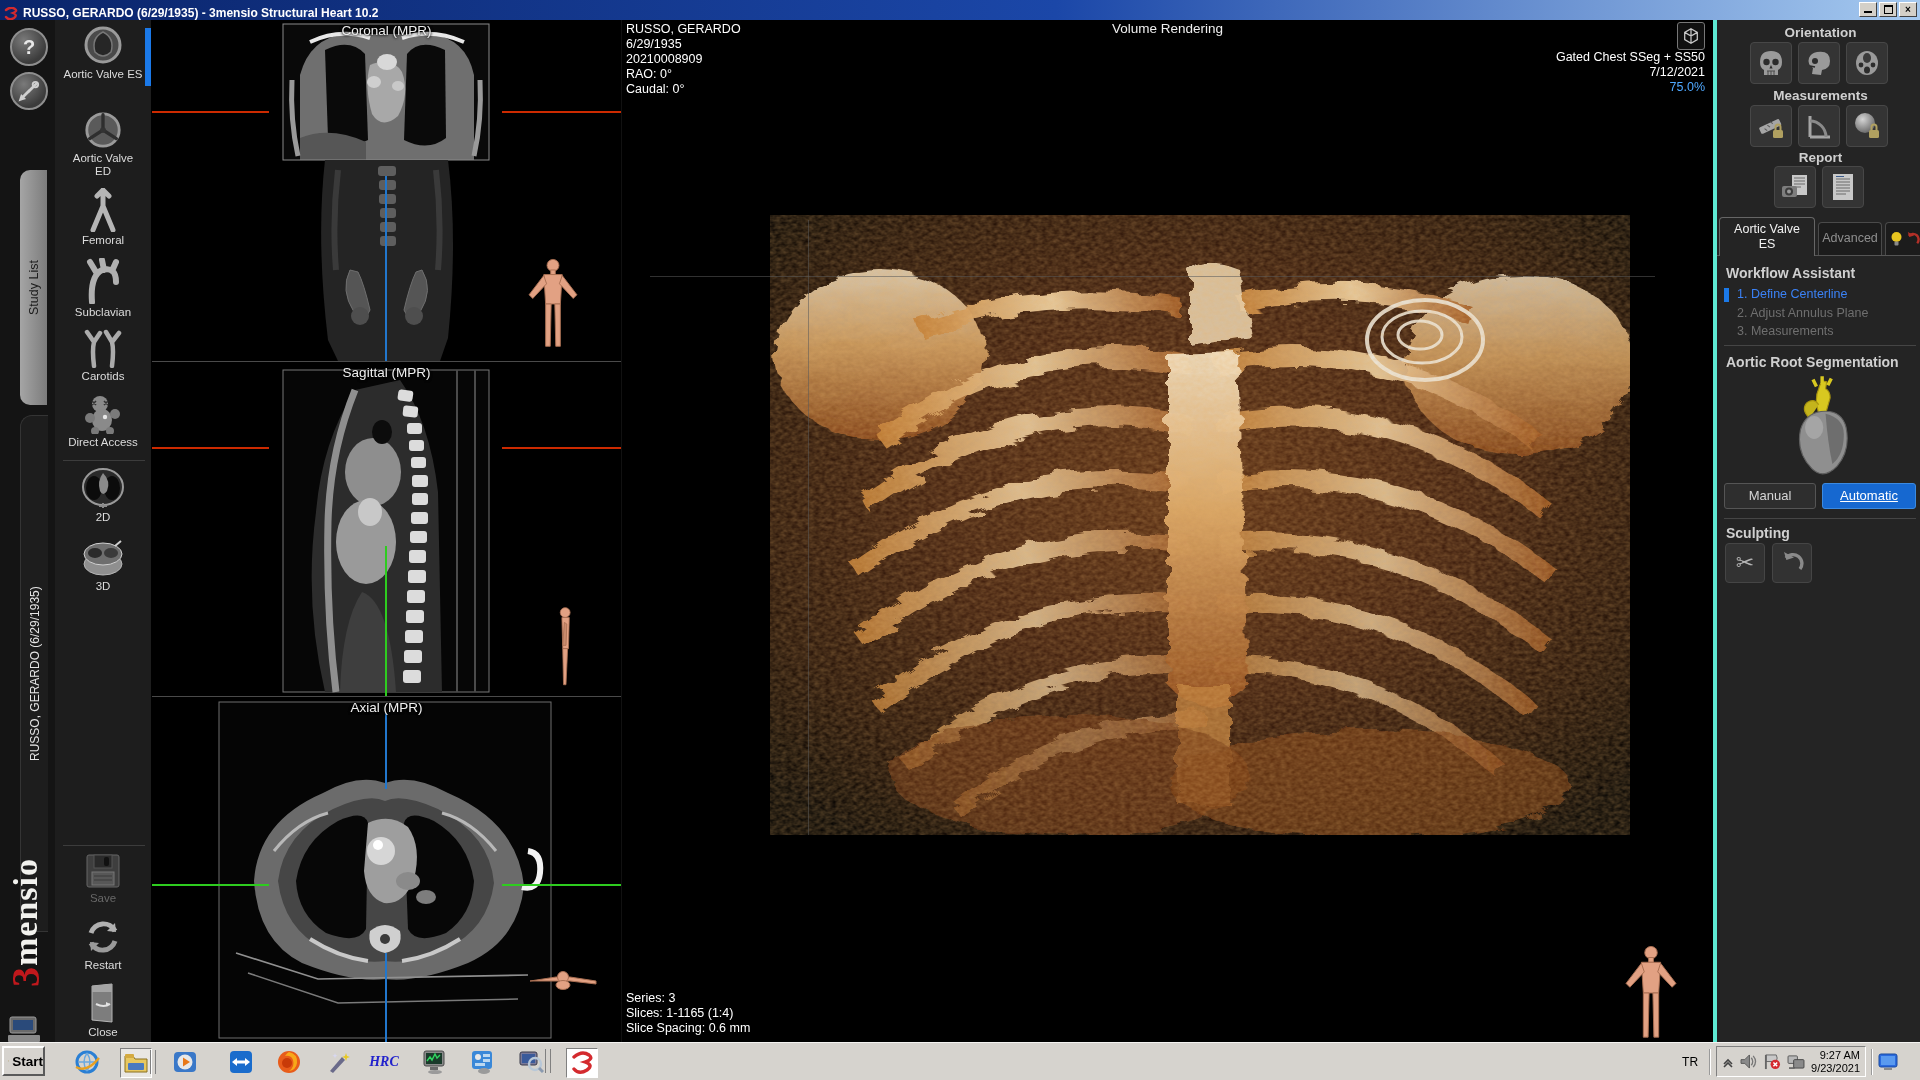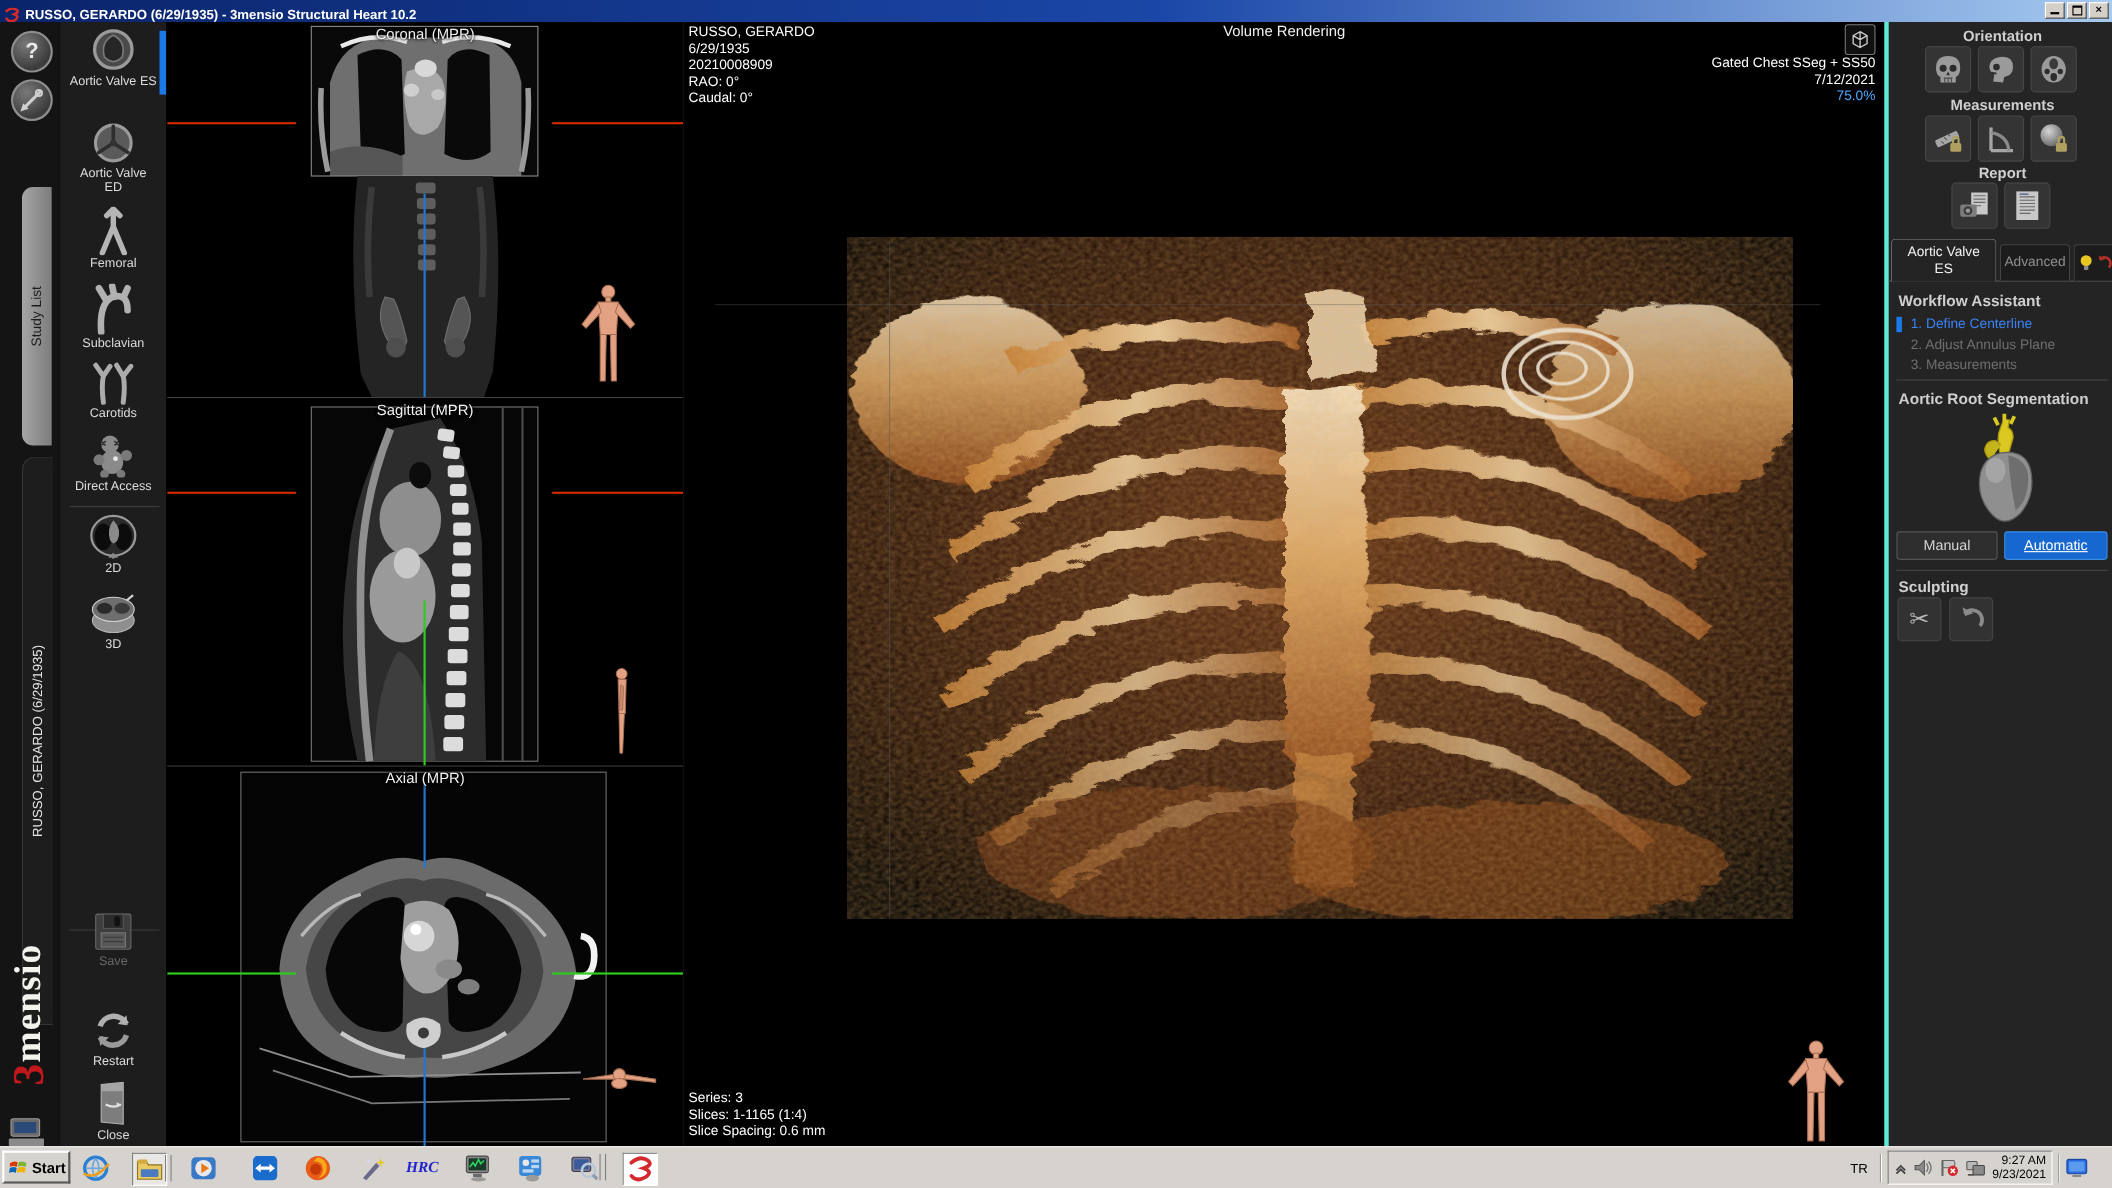--- a/index.html
+++ b/index.html
@@ -73,21 +73,21 @@
   .step-bar{position:absolute;left:7px;width:5px;height:14px;background:#1b79e8;}
   .rp-div{position:absolute;left:7px;width:192px;height:1px;background:#454545;}
   .rbtn{position:absolute;height:26px;box-sizing:border-box;text-align:center;line-height:24px;font-size:13px;border-radius:3px;}
   .rbtn.dark{background:#2e2e2e;border:1px solid #555;color:#d5d5d5;}
   .rbtn.blue{background:#1668d0;border:1px solid #3b8ae0;color:#fff;}
   .sq-btn{position:absolute;width:38px;height:38px;background:#323232;border:1px solid #454545;border-radius:4px;
     display:flex;align-items:center;justify-content:center;color:#b5b5b5;font-size:22px;}
   
   .taskbar{left:0;top:1042px;width:1920px;height:38px;background:#d6d3ce;border-top:1px solid #f4f3f1;
     color:#000;}
-  .startbtn{position:absolute;left:2px;top:3px;width:62px;height:30px;background:#d6d3ce;
+  .startbtn{position:absolute;left:2px;top:3px;width:43px;height:30px;background:#d6d3ce;
     border:2px solid;border-color:#fff #5a5a5a #5a5a5a #fff;display:flex;align-items:center;gap:3px;
     font-weight:bold;font-size:13.5px;padding-left:4px;box-sizing:border-box;}
   .tbic{position:absolute;top:5px;width:30px;height:28px;display:flex;align-items:center;justify-content:center;}
   .tbic.pressed{background:#e9e7e3;border:1px solid;border-color:#808080 #fff #fff #808080;}
   .stack{position:absolute;right:-5px;top:1px;width:4px;height:24px;
     border-left:1px solid #808080;border-right:1px solid #808080;}
   .tray{position:absolute;right:20px;top:3px;height:31px;display:flex;align-items:center;}
   .tray-group{display:flex;align-items:center;height:29px;border:1px solid;border-color:#808080 #fff #fff #808080;
     padding:0 5px;gap:6px;}
   .clock{font-size:11px;line-height:13px;text-align:right;}
@@ -214,21 +214,21 @@
           <ellipse cx="22" cy="16" rx="19" ry="11" fill="#6e6e6e" stroke="#cfcfcf"></ellipse>
           <ellipse cx="14" cy="15" rx="7" ry="5" fill="#2a2a2a"></ellipse>
           <ellipse cx="30" cy="15" rx="7" ry="5" fill="#3a3a3a"></ellipse>
           <path d="M34 8 l6 -5" stroke="#cfcfcf" stroke-width="2"></path>
         </svg>
       <span>3D</span>
     </div>
 
     <div class="tool-divider" style="top:825px;"></div>
 
-    <div class="tool-item disabled" style="top:808px;">
+    <div class="tool-item disabled" style="top:832px;">
       <svg width="38" height="38" viewBox="0 0 38 38">
           <rect x="3" y="3" width="32" height="32" rx="2" fill="#3e3e3e" stroke="#666"></rect>
           <rect x="10" y="3" width="18" height="13" fill="#2a2a2a" stroke="#555"></rect>
           <rect x="20" y="5" width="5" height="9" rx="2" fill="#111"></rect>
           <rect x="8" y="20" width="22" height="13" fill="#575757" stroke="#777"></rect>
           <path d="M10 24 h18 M10 28 h18" stroke="#3a3a3a"></path>
         </svg>
       <span>Save</span>
     </div>
 

